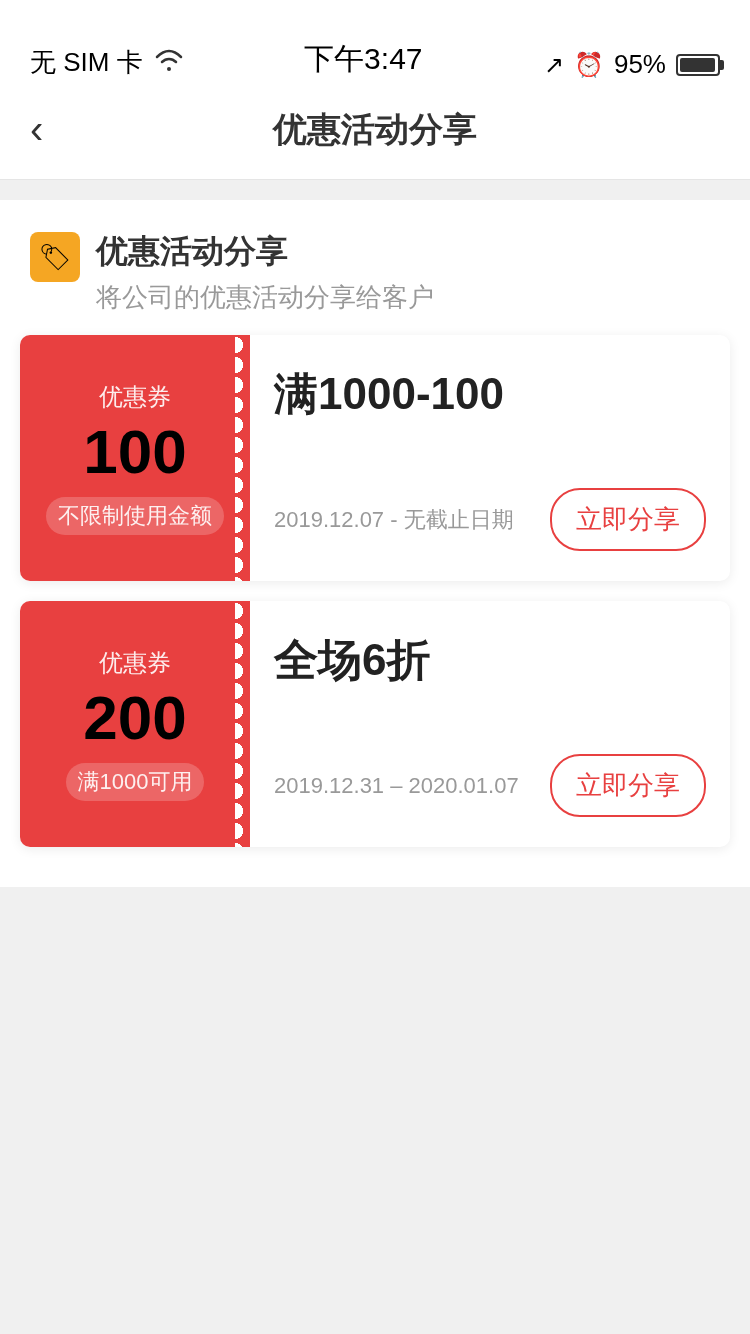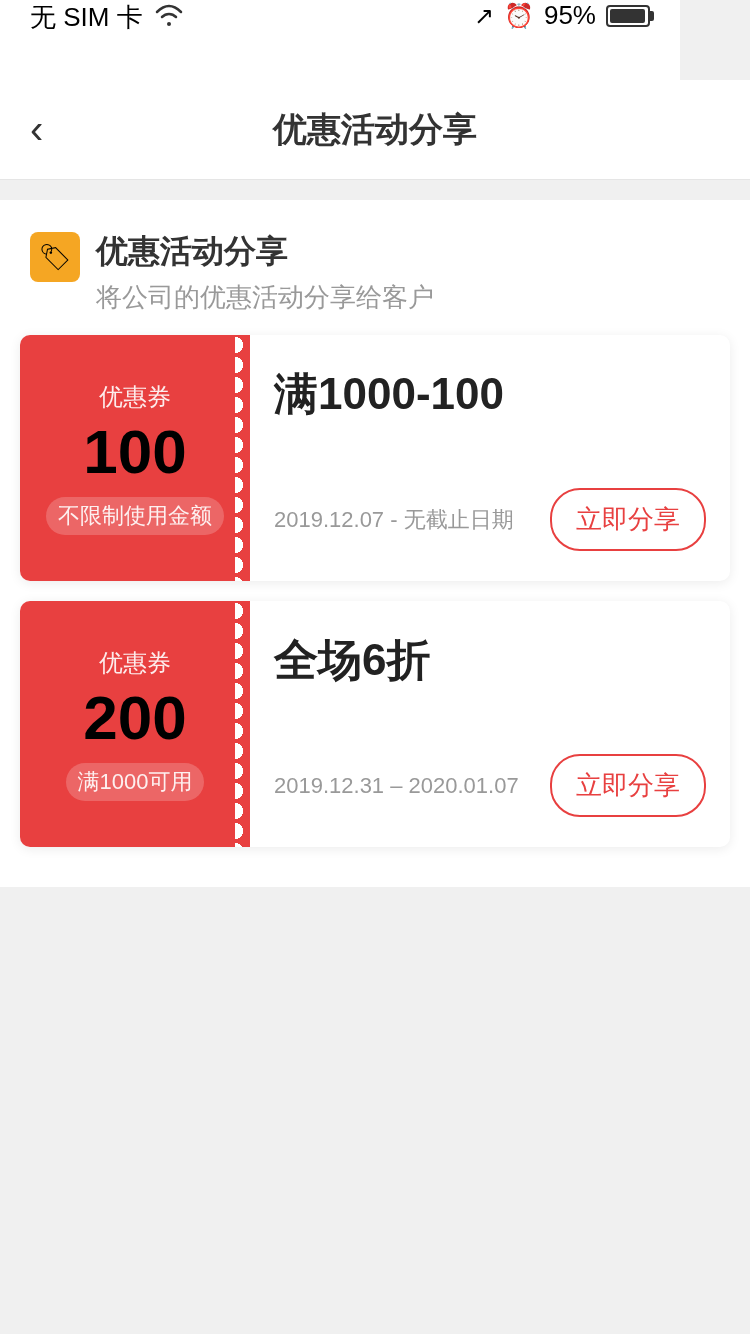--- a/index.html
+++ b/index.html
@@ -7,25 +7,25 @@
     body {
       width: 750px;
       min-height: 1334px;
       background: #f0f0f0;
       font-family: -apple-system, "PingFang SC", "Helvetica Neue", sans-serif;
       font-size: 28px;
     }
 
     
     .status-bar {
-      width: 680px;
+      width: 750px;
       height: 80px;
       background: #fff;
       display: flex;
-      align-items: flex-start;
+      align-items: flex-end;
       justify-content: space-between;
       padding: 0 30px;
       font-size: 26px;
       font-weight: 500;
     }
     .status-left {
       display: flex;
       align-items: center;
       gap: 12px;
     }
@@ -240,20 +240,21 @@
   <div class="status-left">
     <span>无 SIM 卡</span>
     <span>
       <svg width="28" height="22" viewBox="0 0 28 22" fill="none">
         <path d="M14 18a2 2 0 1 1 0 4 2 2 0 0 1 0-4z" fill="#333"></path>
         <path d="M7 13c1.9-1.9 4.5-3 7-3s5.1 1.1 7 3" stroke="#333" stroke-width="2.5" fill="none" stroke-linecap="round"></path>
         <path d="M2 8C5.9 4.1 9.7 2 14 2s8.1 2.1 12 6" stroke="#333" stroke-width="2.5" fill="none" stroke-linecap="round"></path>
       </svg>
     </span>
   </div>
+  <div class="status-center">下午3:47</div>
   <div class="status-right">
     <span style="font-size:24px;">↗</span>
     <span style="font-size:24px;">⏰</span>
     <span>95%</span>
     <div class="battery-icon">
       <div class="battery-fill"></div>
     </div>
   </div>
 </div>
 

